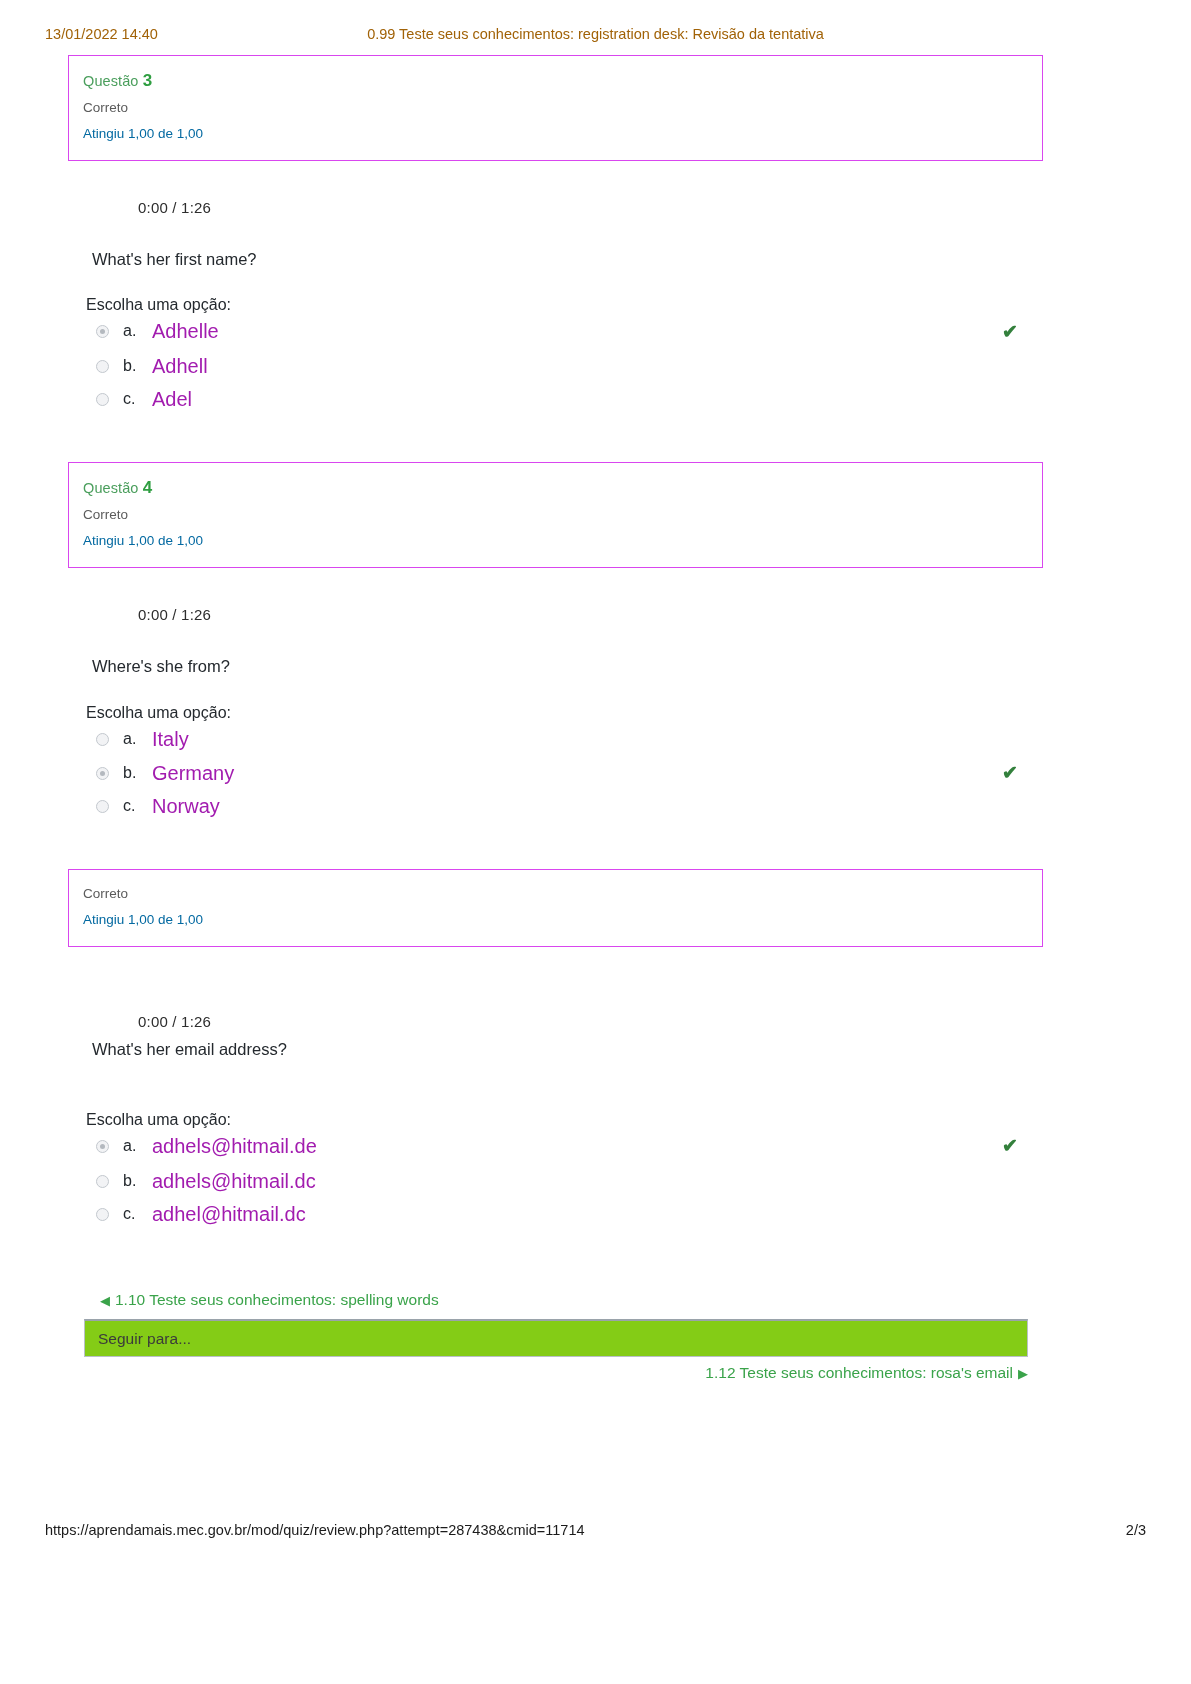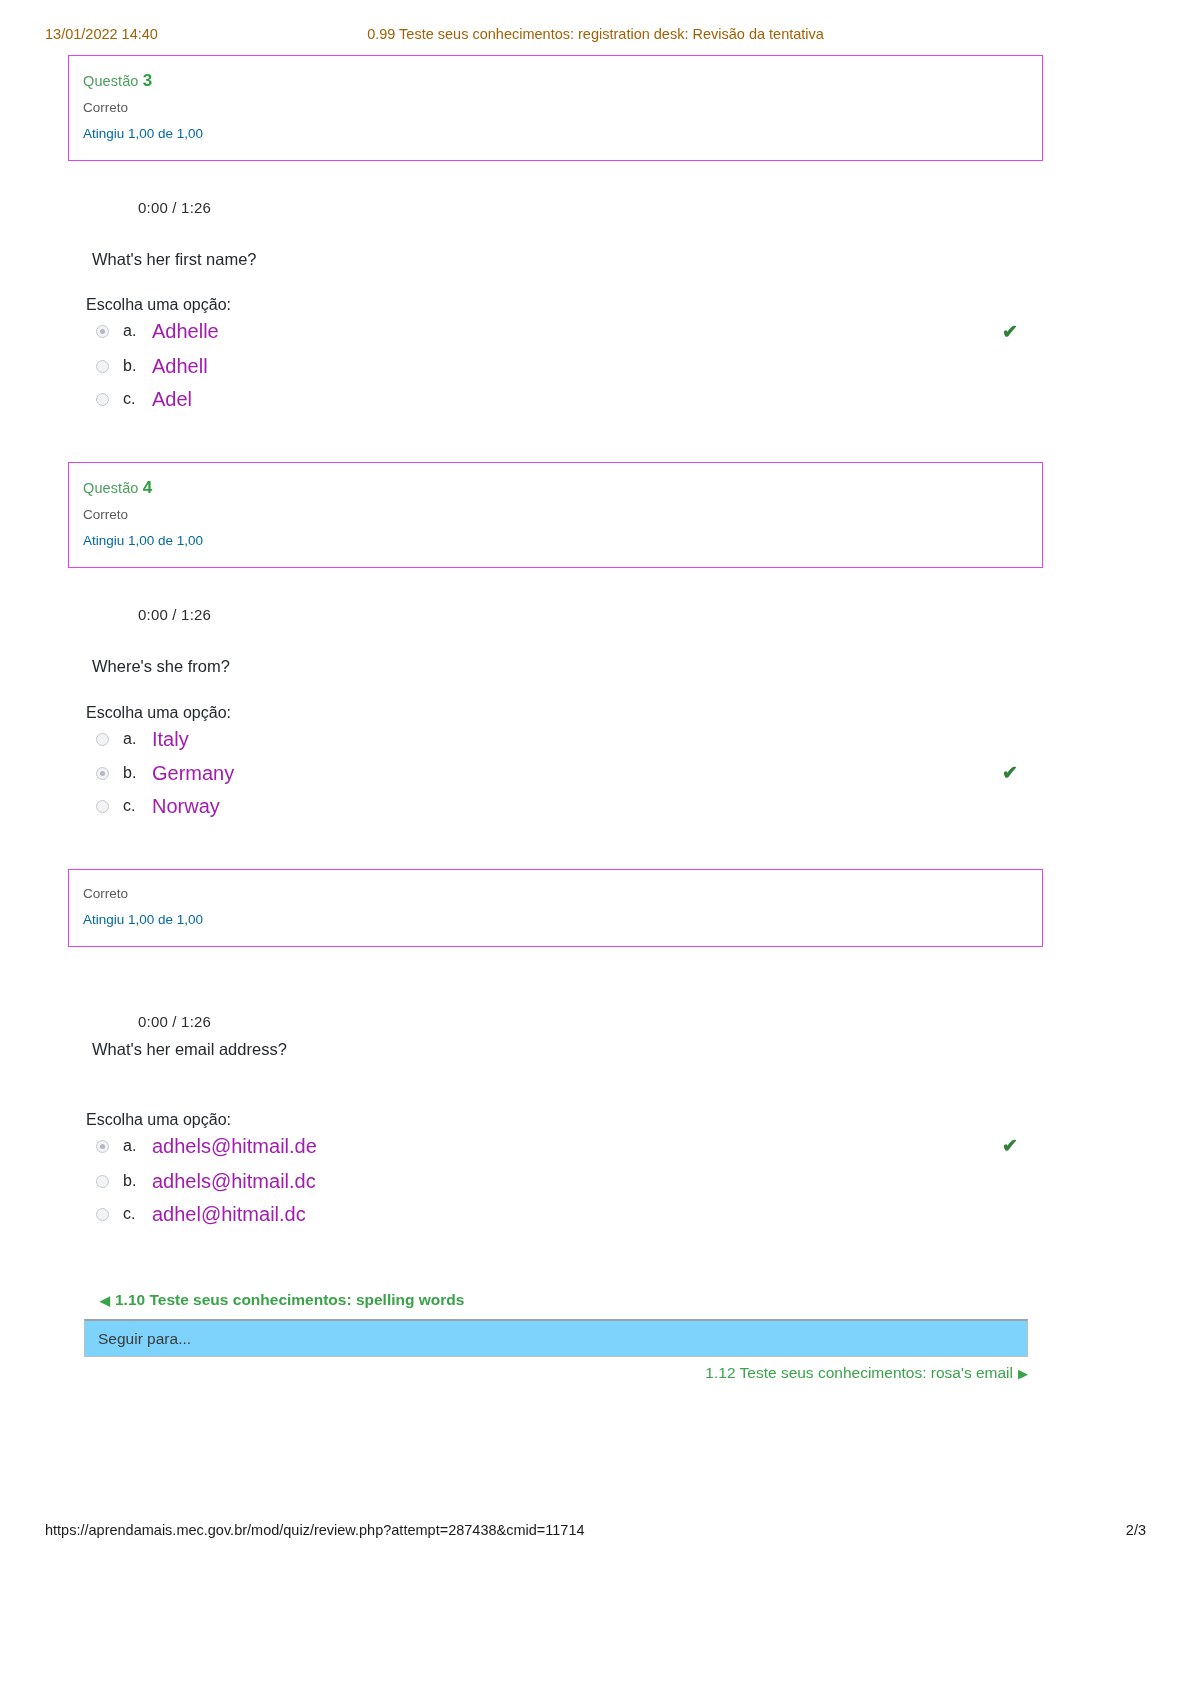--- a/index.html
+++ b/index.html
@@ -153,33 +153,32 @@
   }
 
   
   .nav-prev {
     position: absolute;
     left: 100px;
     font-size: 15.5px;
     color: #3aa34a;
     white-space: nowrap;
     text-decoration: none;
-    font-weight: bold;
   }
   .nav-prev .arrow { font-size: 13px; margin-right: 5px; }
 
   .jump-select {
     position: absolute;
     left: 84px;
     width: 944px;
     height: 38px;
     box-sizing: border-box;
     border: 1px solid #b9c0c7;
     border-top: 2px solid #9aa3ab;
-    background: #7dd3fc;
+    background: #84cc16;
     display: flex;
     align-items: center;
     padding-left: 13px;
     font-size: 15.5px;
     color: #3b3b3b;
   }
 
   .nav-next {
     position: absolute;
     right: 163px;

